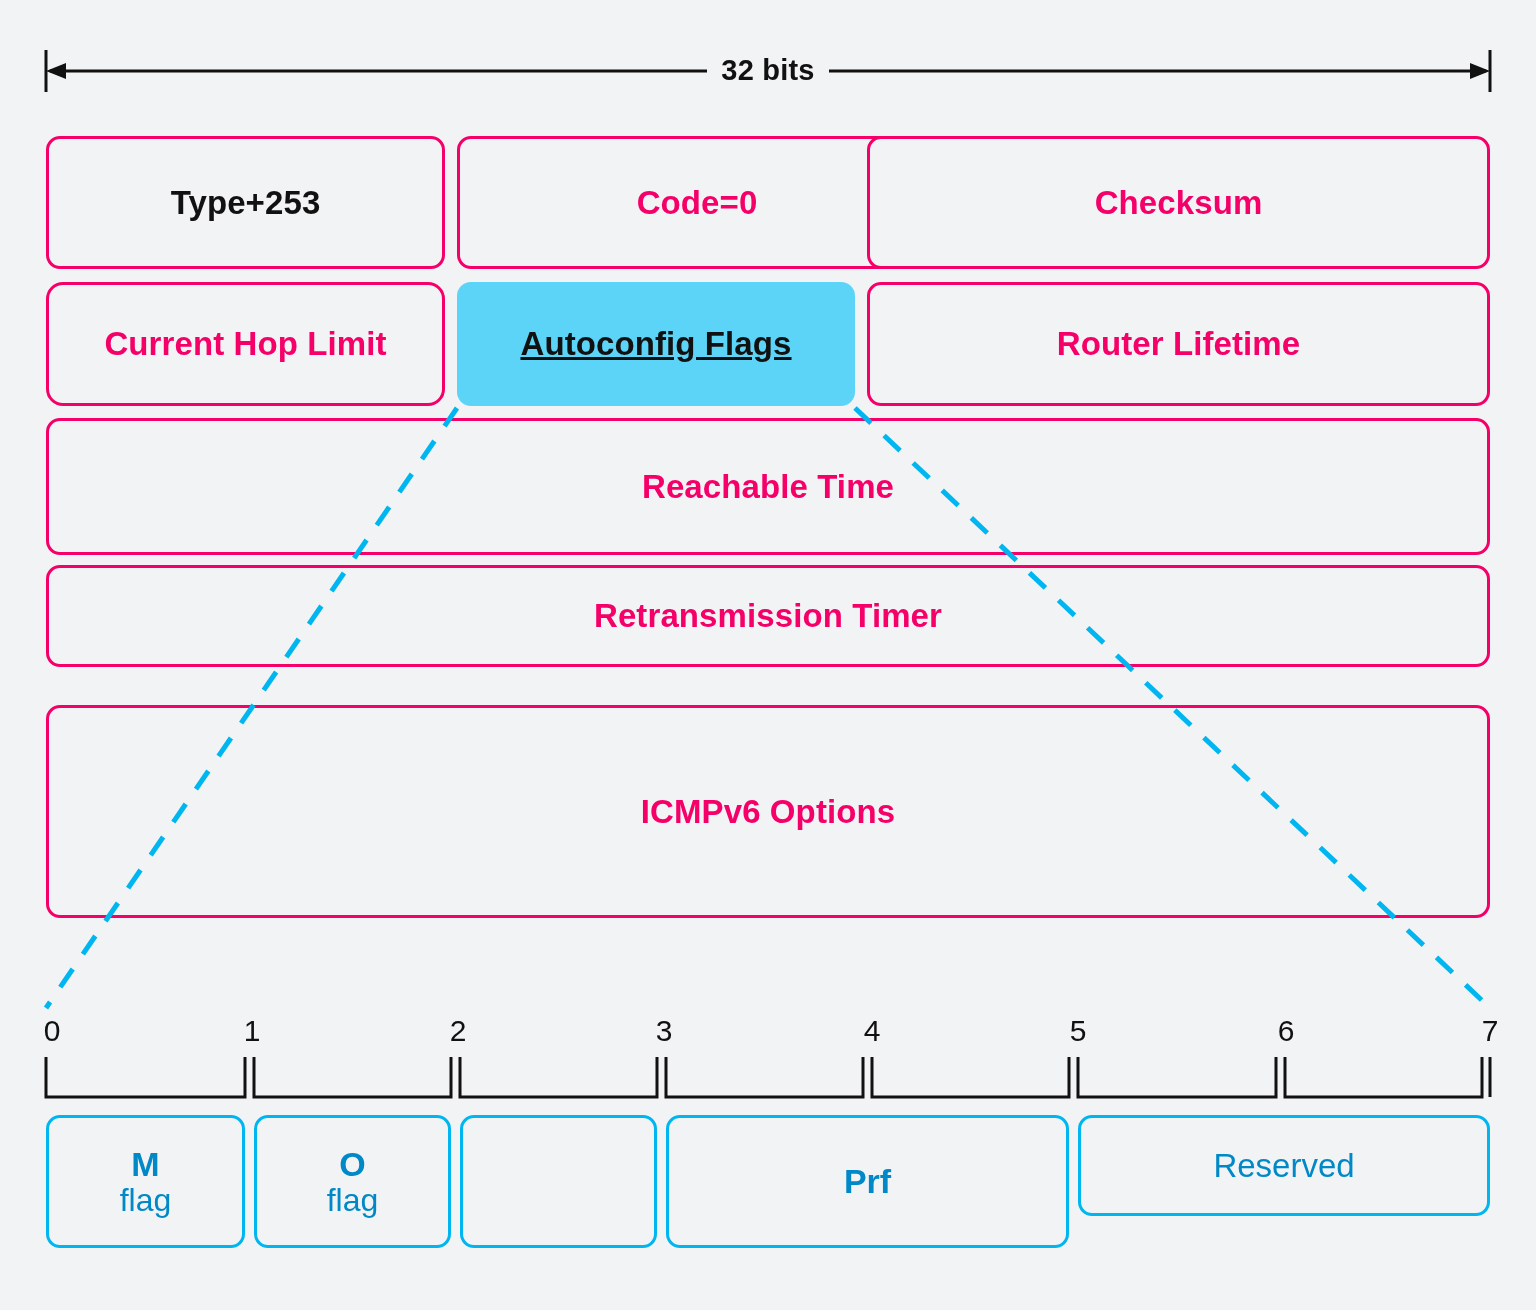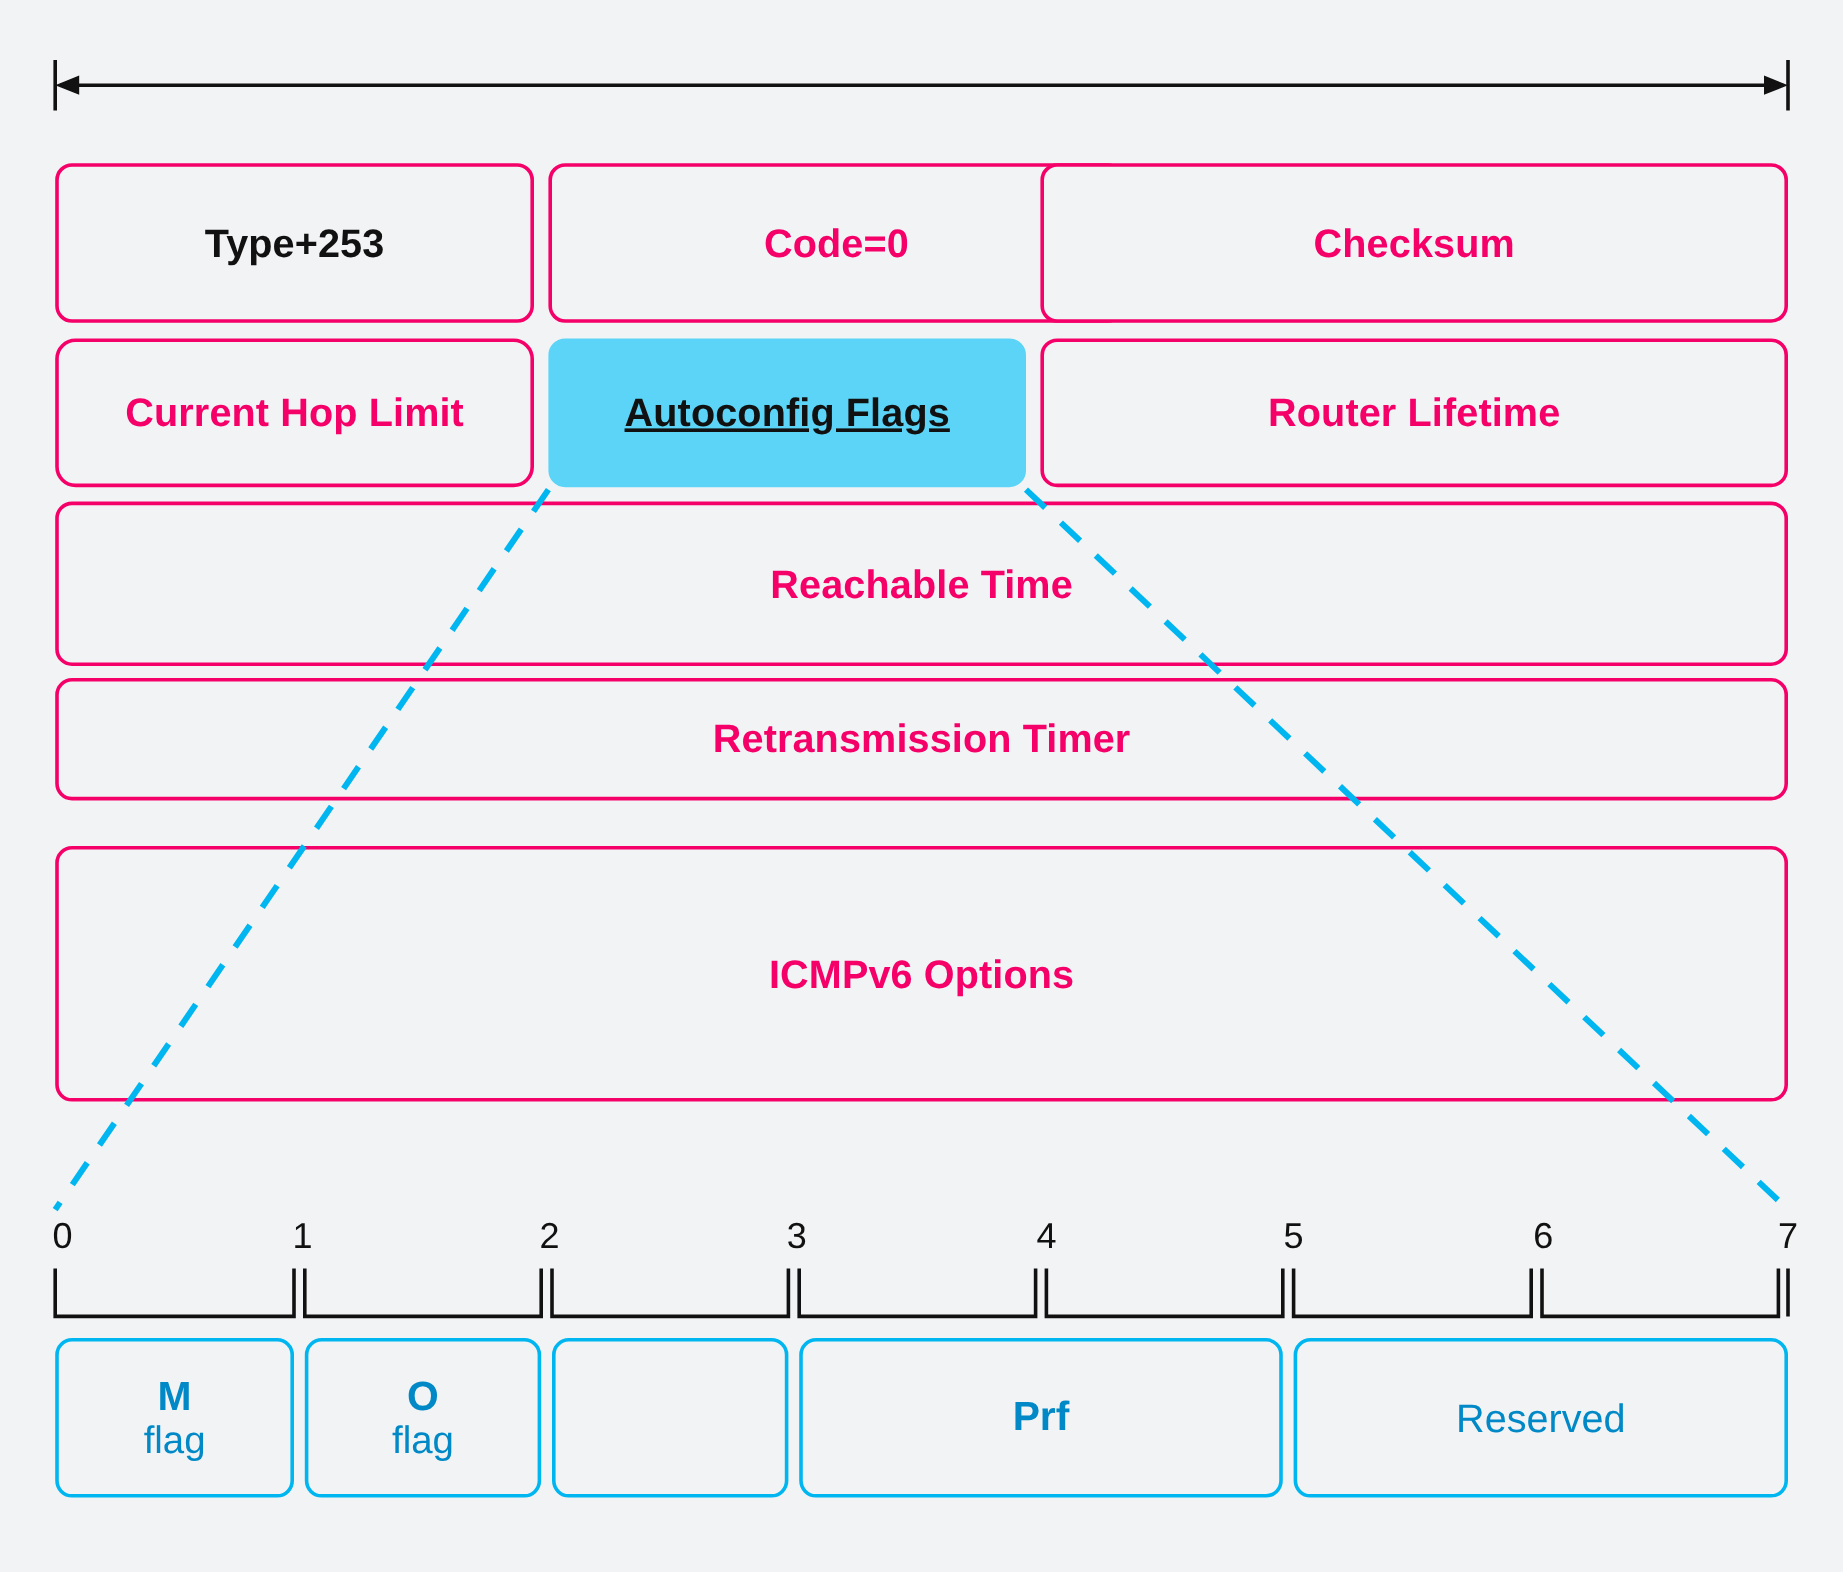--- a/index.html
+++ b/index.html
@@ -132,20 +132,23 @@
 
 <div id="stage">
 
   <svg class="width-arrow-svg" viewBox="0 0 1536 70">
     <line x1="46" y1="10" x2="46" y2="52" stroke="#111111" stroke-width="3"></line>
     <line x1="1490" y1="10" x2="1490" y2="52" stroke="#111111" stroke-width="3"></line>
     <line x1="50" y1="31" x2="1486" y2="31" stroke="#111111" stroke-width="3"></line>
     <polygon points="46,31 66,23 66,39" fill="#111111"></polygon>
     <polygon points="1490,31 1470,23 1470,39" fill="#111111"></polygon>
   </svg>
+  <div class="width-label">
+    <span>32 bits</span>
+  </div>
 
   <div class="field dark-text" style="left:46px; top:136px; width:399px; height:133px;">Type+253</div>
   <div class="field" style="left:457px; top:136px; width:480px; height:133px;">Code=0</div>
   <div class="field" style="left:867px; top:136px; width:623px; height:133px;">Checksum</div>
 
   <div class="field" style="left:46px; top:282px; width:399px; height:124px;border-radius:17px;">Current Hop Limit</div>
   <div class="field highlight" style="left:457px; top:282px; width:398px; height:124px;">Autoconfig Flags</div>
   <div class="field" style="left:867px; top:282px; width:623px; height:124px;">Router Lifetime</div>
 
   <div class="field" style="left:46px; top:418px; width:1444px; height:137px;">Reachable Time</div>
@@ -200,17 +203,17 @@
   </div>
 
   <div class="flagbox" style="left:460px; top:1115px; width:197px; height:133px;">
     <span class="single"></span>
   </div>
 
   <div class="flagbox" style="left:666px; top:1115px; width:403px; height:133px;">
     <span class="single">Prf</span>
   </div>
 
-  <div class="flagbox" style="left:1078px; top:1115px; width:412px; height:133px;">
+  <div class="flagbox" style="left:1078px; top:1115px; width:412px; height:101px;">
     <span class="single regular">Reserved</span>
   </div>
 
 </div>
 
 </body></html>

